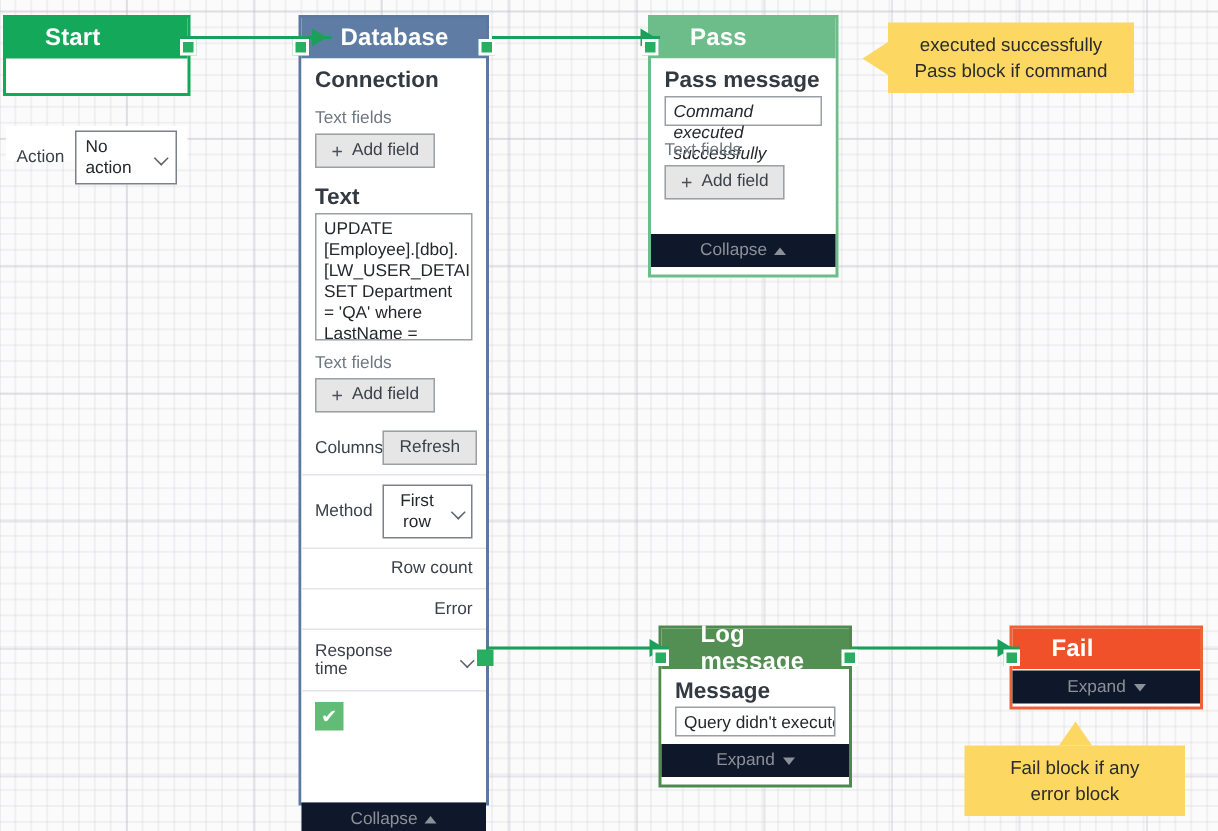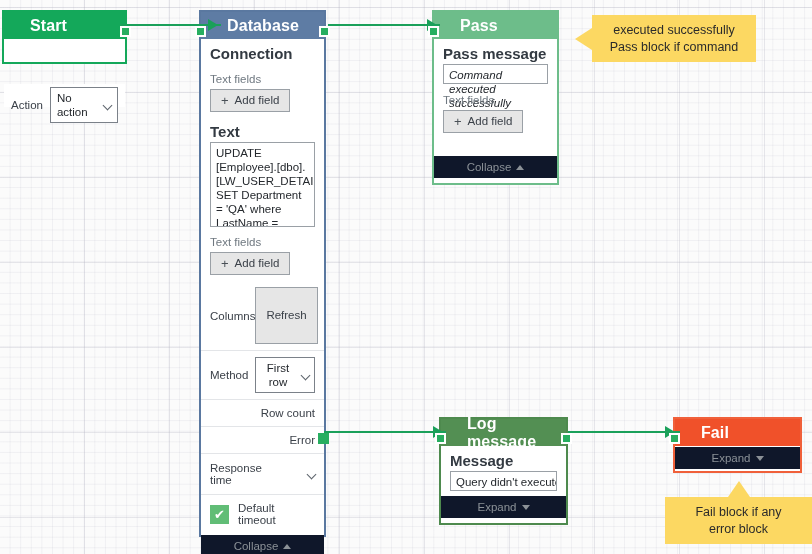--- a/index.html
+++ b/index.html
@@ -314,21 +314,21 @@
       <div class="label-muted" style="padding-top:9px;">Text fields</div>
       <div style="padding:1px 9px 3px 9px;">
         <div class="btn">
           <span class="plus">+</span>
           <span>Add field</span>
         </div>
       </div>
 
       <div class="row row-between" style="padding:9px 9px 6px 9px;">
         <span class="label-plain">Columns</span>
-        <div class="btn" style="padding:21px 10px;">
+        <div class="btn" style="padding:4px 10px;">
           <span>Refresh</span>
         </div>
       </div>
       <div class="divider"></div>
 
       <div class="row" style="padding:6px 9px;text-align:center;">
         <span class="label-plain" style="margin-right:7px;">Method</span>
         <div class="select" style="width:75px;">
           <span>First row</span>
           <span class="chev"></span>
@@ -349,21 +349,20 @@
       <div class="row" style="justify-content:center; padding:8px 9px;gap:28px;">
         <span class="label-plain">Response time</span>
         <span class="chev"></span>
       </div>
       <div class="divider"></div>
 
       <div class="row" style="padding:7px 9px;">
         <span class="checkbox">
           <span>✔</span>
         </span>
-        <span class="label-plain">Default timeout</span>
       </div>
     </div>
     <div class="collapse-bar">
       <span>Collapse</span>
       <span class="caret-up"></span>
     </div>
 
     <div class="port" style="left:-6px; top:14px;"></div>
     <div class="port" style="right:-6px; top:14px;"></div>
     <div class="port plain" style="right:-5px; top:421px;"></div>
@@ -418,19 +417,19 @@
     </div>
     <div class="port" style="left:-6px; top:14px;"></div>
   </div>
 
   <div class="callout" style="left:592px; top:15px; width:164px; height:47px;">
     <div class="callout-arrow-left"></div>
     <span>executed successfully</span>
     <span>Pass block if command</span>
   </div>
 
-  <div class="callout" style="left:665px; top:497px; width:147px; height:47px;">
+  <div class="callout" style="left:643px; top:497px; width:147px; height:47px;">
     <div class="callout-arrow-up"></div>
     <span>Fail block if any</span>
     <span>error block</span>
   </div>
 
 </div>
 
 </body></html>

